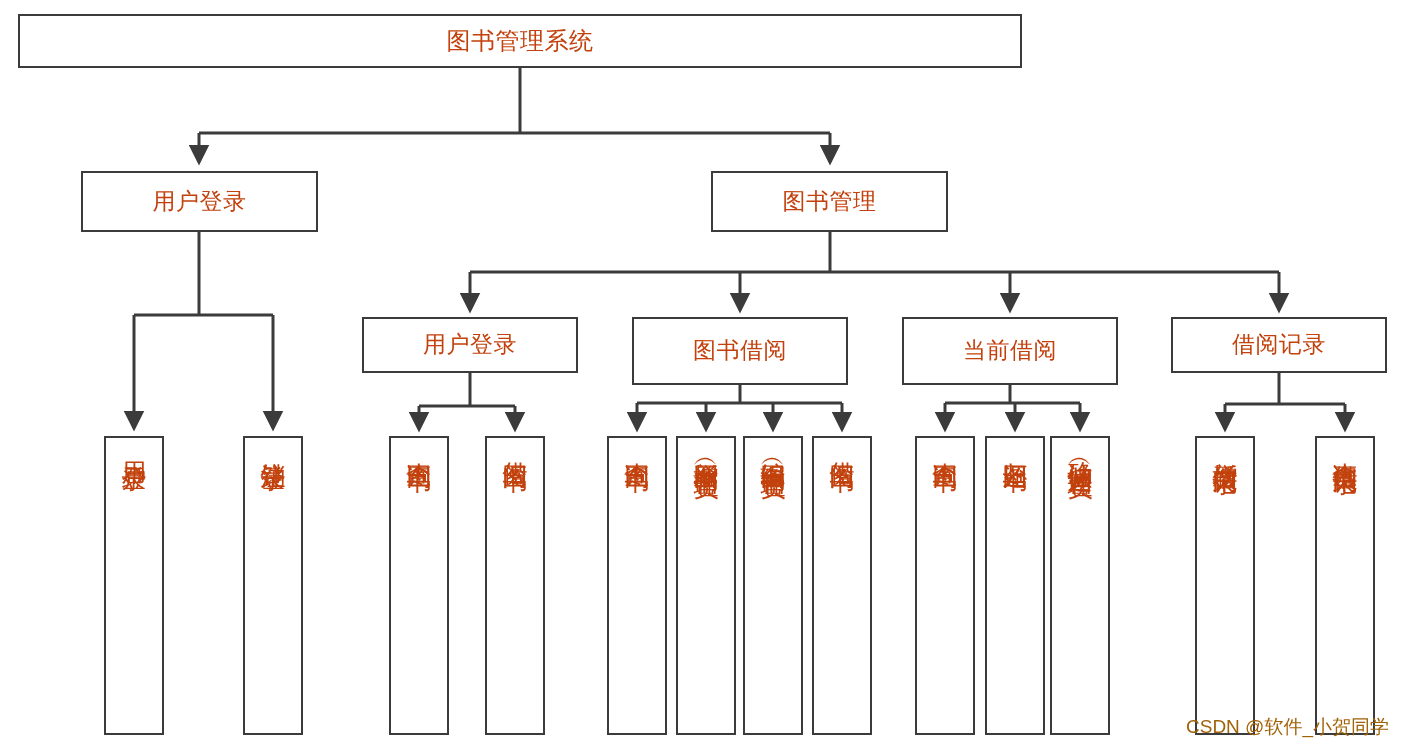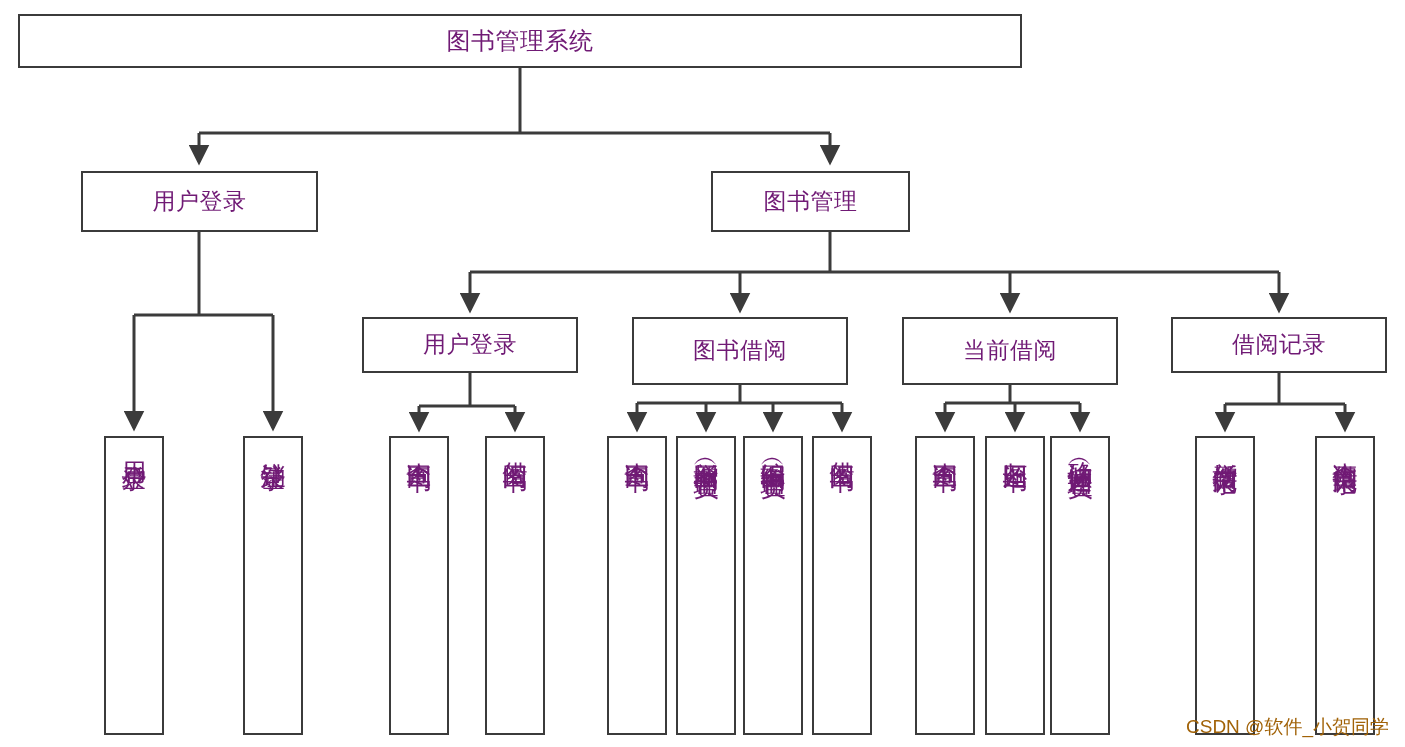--- a/index.html
+++ b/index.html
@@ -23,21 +23,21 @@
     height: 747px;
   }
   .node {
     position: absolute;
     box-sizing: border-box;
     border: 2px solid #3b3b3b;
     background: #ffffff;
     display: flex;
     align-items: center;
     justify-content: center;
-    color: #701a75;
+    color: #c2410c;
     z-index: 2;
   }
   .node .label {
     display: block;
     text-align: center;
     line-height: 1.12;
     white-space: nowrap;
   }
   .node.horizontal .label {
     font-size: 23px;
@@ -129,21 +129,21 @@
     </g>
   </svg>
 
   <div class="node root horizontal" style="left:18px; top:14px; width:1004px; height:54px;">
     <span class="label">图书管理系统</span>
   </div>
 
   <div class="node horizontal" style="left:81px; top:171px; width:237px; height:61px;">
     <span class="label">用户登录</span>
   </div>
-  <div class="node horizontal" style="left:711px; top:171px; width:199px; height:61px;">
+  <div class="node horizontal" style="left:711px; top:171px; width:237px; height:61px;">
     <span class="label">图书管理</span>
   </div>
 
   <div class="node horizontal" style="left:362px; top:317px; width:216px; height:56px;">
     <span class="label">用户登录</span>
   </div>
   <div class="node horizontal" style="left:632px; top:317px; width:216px; height:68px;">
     <span class="label">图书借阅</span>
   </div>
   <div class="node horizontal" style="left:902px; top:317px; width:216px; height:68px;">

